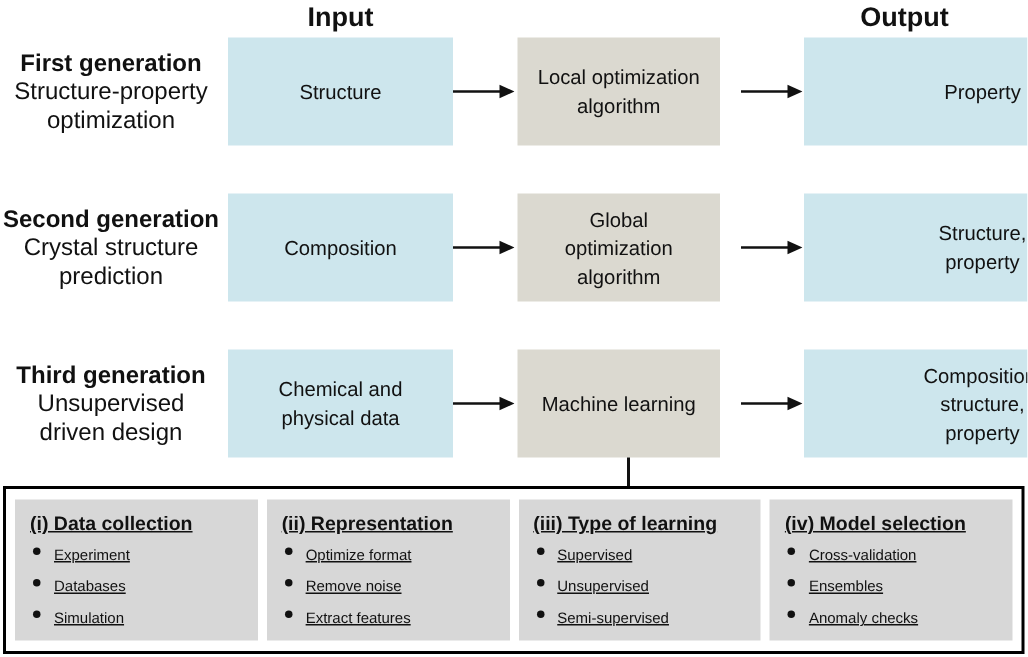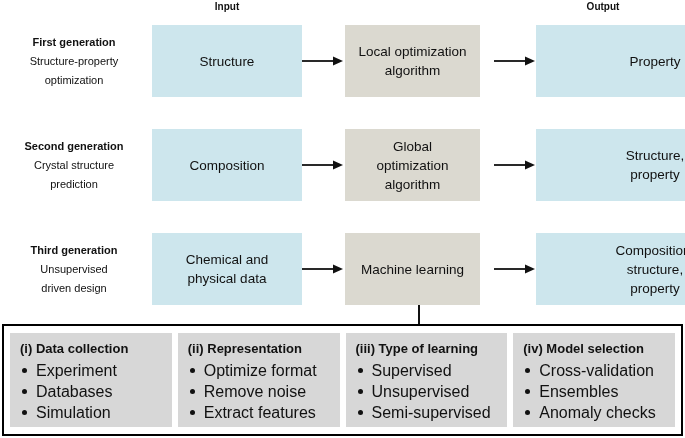--- a/index.html
+++ b/index.html
@@ -11,21 +11,21 @@
     font-family: "Liberation Sans", "DejaVu Sans", sans-serif;
     color: #111111;
     overflow: hidden;
   }
 
   
   .col-header {
     position: absolute;
     top: 1px;
     font-weight: bold;
-    font-size: 10px;
+    font-size: 18px;
     text-align: center;
   }
   .input-header  { left: 152px; width: 150px; }
   .output-header { left: 532px; width: 142px; }
 
   
   .r1 { --row-top: 25px; }
   .r2 { --row-top: 129px; }
   .r3 { --row-top: 233px; }
 
@@ -33,21 +33,21 @@
   .gen-label {
     position: absolute;
     left: 0;
     width: 148px;
     top: var(--row-top);
     height: 72px;
     display: flex;
     flex-direction: column;
     justify-content: center;
     text-align: center;
-    font-size: 11px;
+    font-size: 16px;
     line-height: 19px;
   }
   .gen-title { font-weight: bold; }
 
   
   .box {
     position: absolute;
     top: var(--row-top);
     height: 72px;
     display: flex;
@@ -89,39 +89,40 @@
     left: 2px;
     top: 324px;
     width: 681px;
     height: 112px;
     box-sizing: border-box;
     border: 2px solid #000000;
     background: #ffffff;
     display: flex;
     gap: 6px;
     padding: 7px 6px;
+    text-decoration: underline;
   }
   .section {
     flex: 1 1 0;
     background: var(--panel-section-box, #d7d7d7);
     padding: 7px 6px 6px 10px;
     box-sizing: border-box;
     overflow: hidden;
   }
   .sec-title {
     font-weight: bold;
     font-size: 13px;
     line-height: 17px;
     white-space: nowrap;
     margin-bottom: 3px;
   }
   .sec-item {
     display: flex;
     align-items: baseline;
-    font-size: 16px;
+    font-size: 10px;
     line-height: 21px;
     white-space: nowrap;
   }
   .dot {
     flex: 0 0 auto;
     width: 5px;
     height: 5px;
     border-radius: 50%;
     background: #111111;
     margin-right: 9px;

